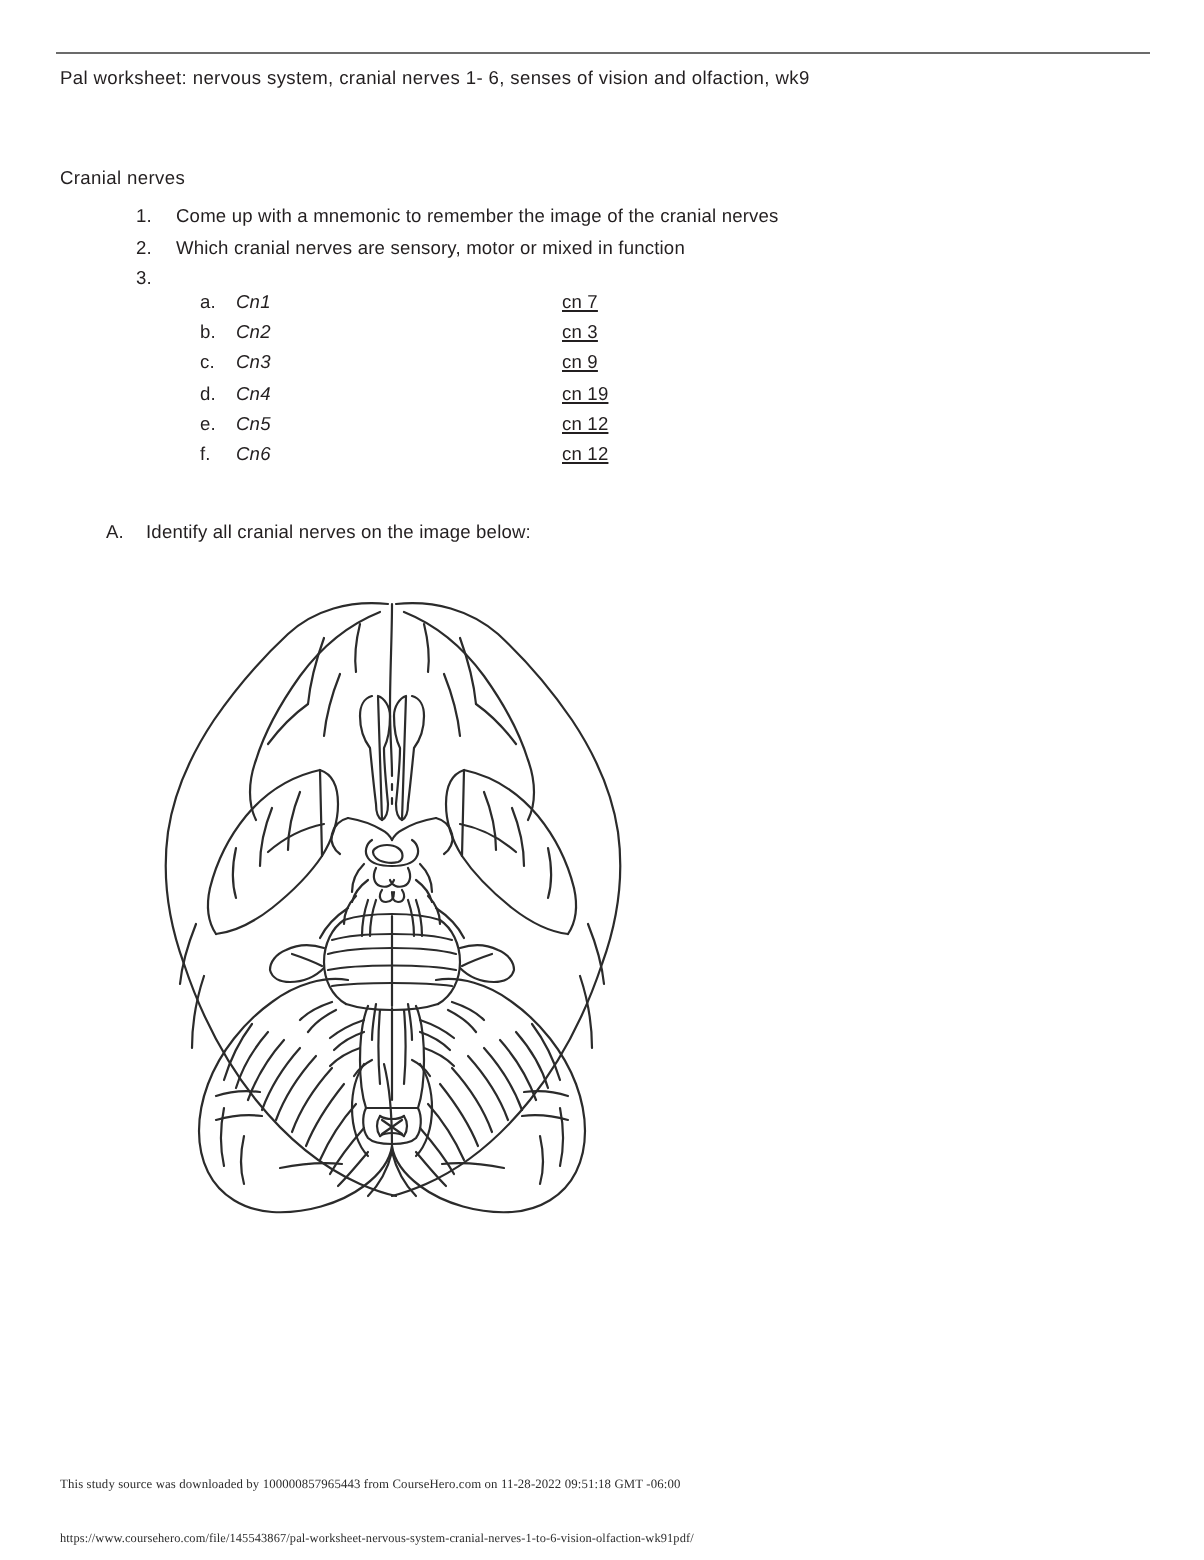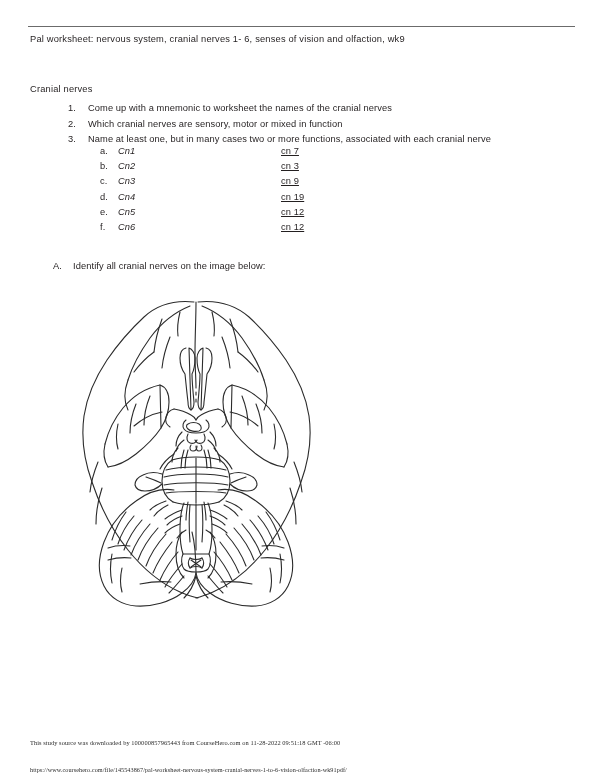--- a/index.html
+++ b/index.html
@@ -149,29 +149,28 @@
 
   <div class="top-rule"></div>
 
   <div class="doc-title">Pal worksheet: nervous system, cranial nerves 1- 6, senses of vision and olfaction, wk9</div>
 
   <div class="section-heading">Cranial nerves</div>
 
   <div class="num-list">
     <div class="num-item">
       <span class="num-marker">1.</span>
-      <span class="num-text">Come up with a  mnemonic to worksheet the names of the cranial nerves</span>
+      <span class="num-text">Come up with a  mnemonic to remember the image of the cranial nerves</span>
     </div>
     <div class="num-item">
       <span class="num-marker">2.</span>
       <span class="num-text">Which cranial nerves are sensory, motor or mixed in function</span>
     </div>
     <div class="num-item">
       <span class="num-marker">3.</span>
-      <span class="num-text">Name at least one, but in many cases two or more functions, associated with each cranial nerve</span>
     </div>
   </div>
 
   <div class="sub-list">
     <div class="sub-item">
       <span class="sub-marker">a.</span>
       <span class="sub-left">Cn1</span>
       <span class="sub-right">cn 7</span>
     </div>
     <div class="sub-item">

